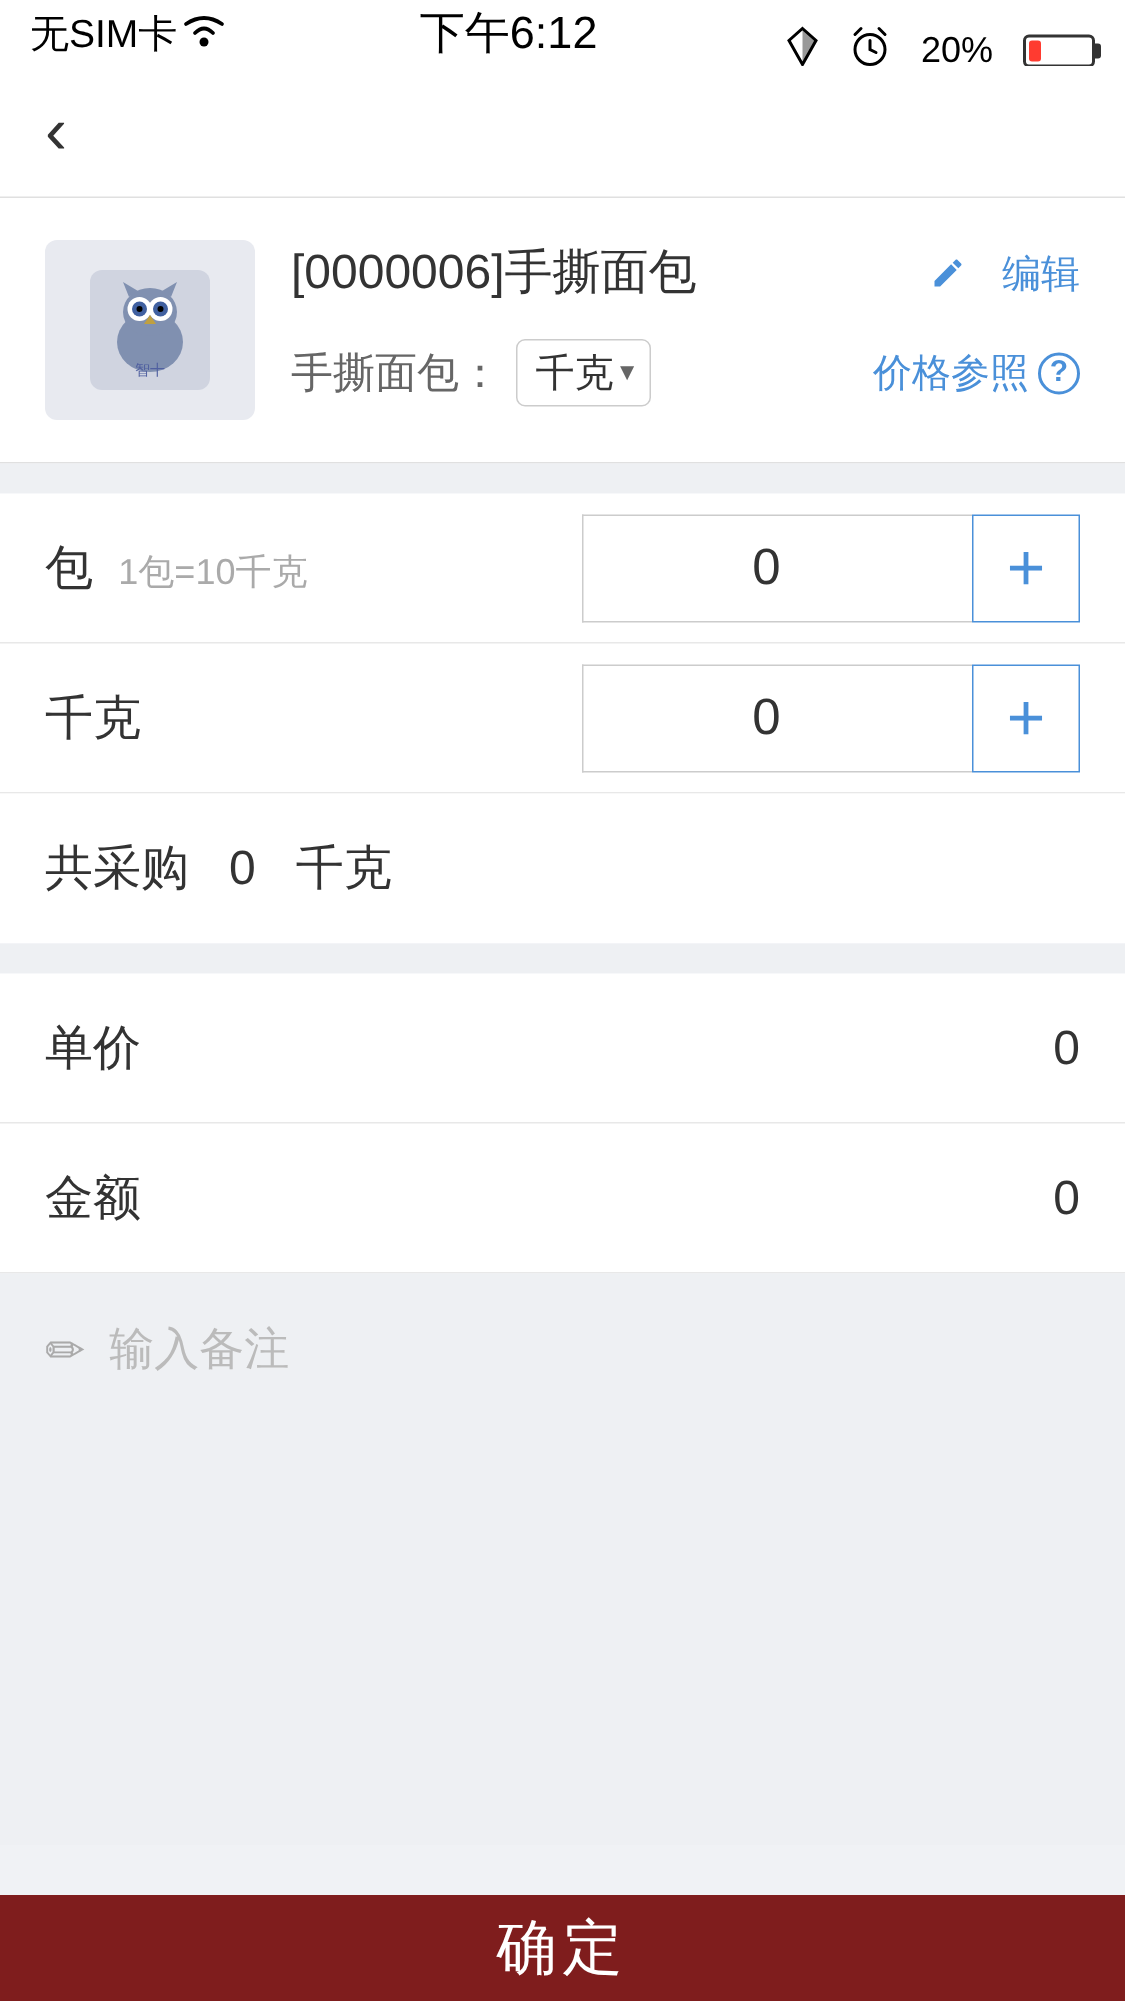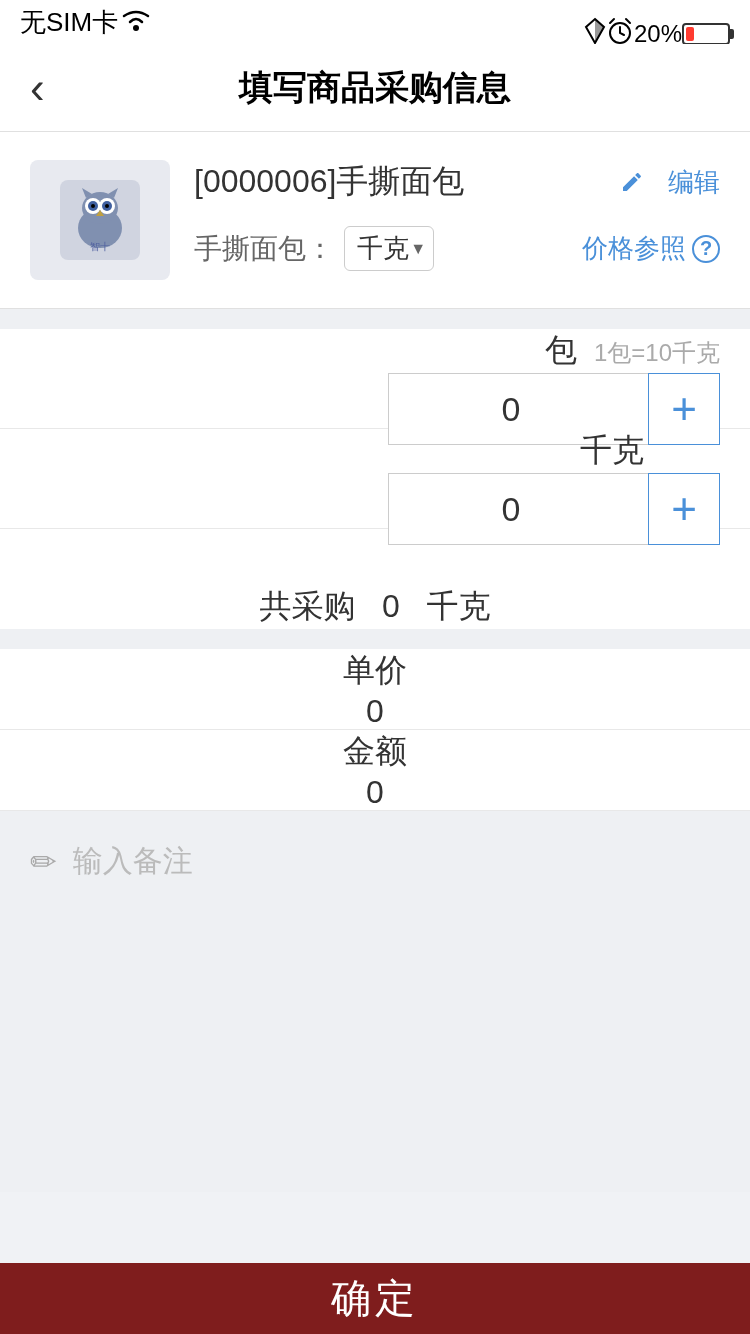--- a/index.html
+++ b/index.html
@@ -19,21 +19,21 @@
       background: #fff;
       display: flex;
       align-items: center;
       justify-content: space-between;
       padding: 0 20px;
       font-size: 26px;
       color: #000;
     }
     .status-left { display: flex; align-items: center; gap: 0; }
     .status-center { font-size: 30px; font-weight: 500; }
-    .status-right { display: flex; align-items: center; gap: 0; font-size: 24px; margin-top: 24px; }
+    .status-right { display: flex; align-items: center; gap: 20px; font-size: 24px; margin-top: 24px; }
     .battery-bar {
       width: 48px; height: 22px; border: 2px solid #333; border-radius: 4px;
       position: relative; display: inline-flex; align-items: center; padding: 2px;
     }
     .battery-bar::after {
       content: ''; position: absolute; right: -6px; top: 50%; transform: translateY(-50%);
       width: 4px; height: 10px; background: #333; border-radius: 0 2px 2px 0;
     }
     .battery-fill {
       height: 100%; width: 20%; background: #ff3b30; border-radius: 2px;
@@ -174,25 +174,24 @@
       height: 20px;
       background: #eef0f3;
     }
 
     
     .input-section {
       background: #fff;
     }
     .input-row {
       display: flex;
-      align-items: flex-end;
+      align-items: center;
       padding: 0 30px;
       height: 100px;
       border-bottom: 1px solid #e8e8e8;
-      flex-direction: column;
     }
     .input-row-label {
       font-size: 32px;
       color: #333;
       min-width: 140px;
     }
     .input-row-sublabel {
       font-size: 24px;
       color: #aaa;
       margin-left: 8px;
@@ -226,24 +225,23 @@
       justify-content: center;
       cursor: pointer;
       line-height: 1;
     }
 
     
     .summary-row {
       background: #fff;
       display: flex;
       align-items: center;
-      justify-content: flex-end;
+      justify-content: flex-start;
       padding: 0 30px;
       height: 100px;
-      flex-direction: column;
     }
     .summary-text {
       font-size: 32px;
       color: #333;
     }
     .batch-btn {
       border: 1px solid #333;
       background: #fff;
       font-size: 28px;
       color: #333;
@@ -255,23 +253,22 @@
     
     .price-section {
       background: #fff;
       margin-top: 0;
     }
     .price-row {
       display: flex;
       align-items: center;
       justify-content: space-between;
       padding: 0 30px;
-      height: 81px;
+      height: 100px;
       border-bottom: 1px solid #e8e8e8;
-      flex-direction: column;
     }
     .price-label {
       font-size: 32px;
       color: #333;
     }
     .price-value {
       font-size: 32px;
       color: #333;
     }
 
@@ -330,20 +327,21 @@
     <span>无SIM卡</span>
     <span>
       <svg width="36" height="26" viewBox="0 0 36 26">
         <path d="M18 22 L18 22" stroke="#000" stroke-width="4" stroke-linecap="round"></path>
         <path d="M12 16 Q18 10 24 16" stroke="#000" stroke-width="2.5" fill="none" stroke-linecap="round"></path>
         <path d="M6 10 Q18 2 30 10" stroke="#000" stroke-width="2.5" fill="none" stroke-linecap="round"></path>
         <circle cx="18" cy="22" r="3" fill="#000"></circle>
       </svg>
     </span>
   </div>
+  <div class="status-center">下午6:12</div>
   <div class="status-right">
     <span>
       <svg width="22" height="28" viewBox="0 0 22 28">
         <path d="M11 2 L20 10 L11 26 L2 10 Z" fill="none" stroke="#000" stroke-width="2"></path>
         <path d="M11 2 L20 10 L11 26" fill="#000" opacity="0.4"></path>
       </svg>
     </span>
     <span>
       <svg width="28" height="28" viewBox="0 0 28 28">
         <circle cx="14" cy="16" r="10" fill="none" stroke="#000" stroke-width="2"></circle>
@@ -354,21 +352,20 @@
     </span>
     <span>20%</span>
     <span class="battery-bar">
       <span class="battery-fill"></span>
     </span>
   </div>
 </div>
 
 <div class="nav-bar">
   <span class="nav-back">‹</span>
-  <span class="nav-title">填写商品采购信息</span>
 </div>
 
 <div class="content-area">
 
   <div class="product-card">
     <div class="product-image">
 
       <svg class="owl-logo" viewBox="0 0 80 80" xmlns="http://www.w3.org/2000/svg">
         <rect width="80" height="80" rx="8" fill="#d0d4e0"></rect>
 

